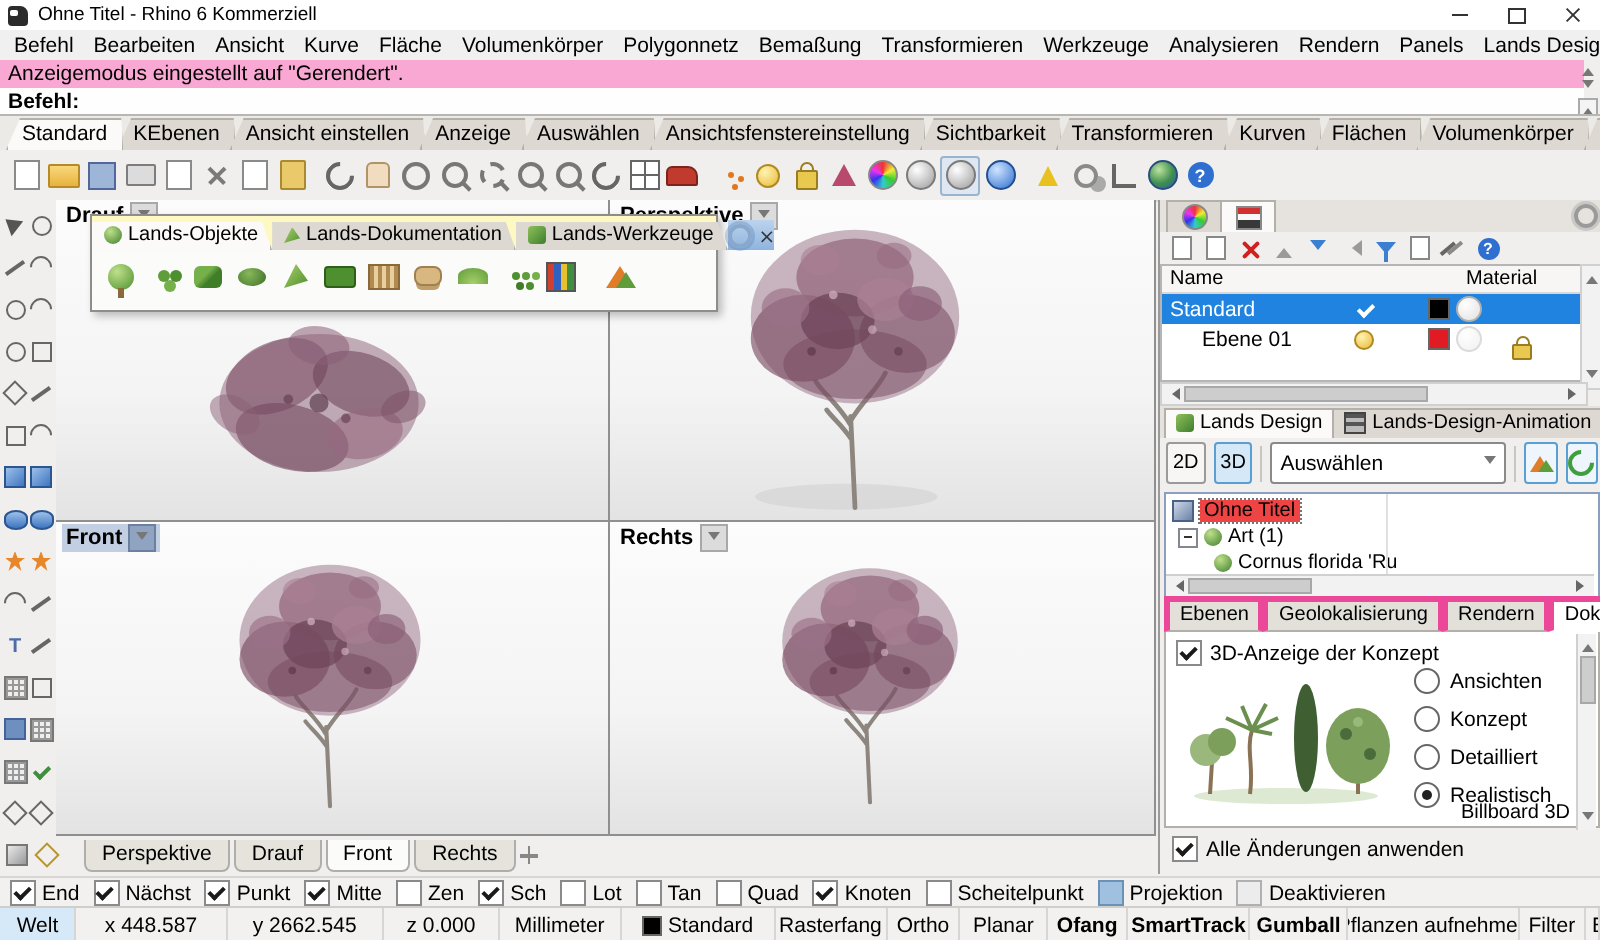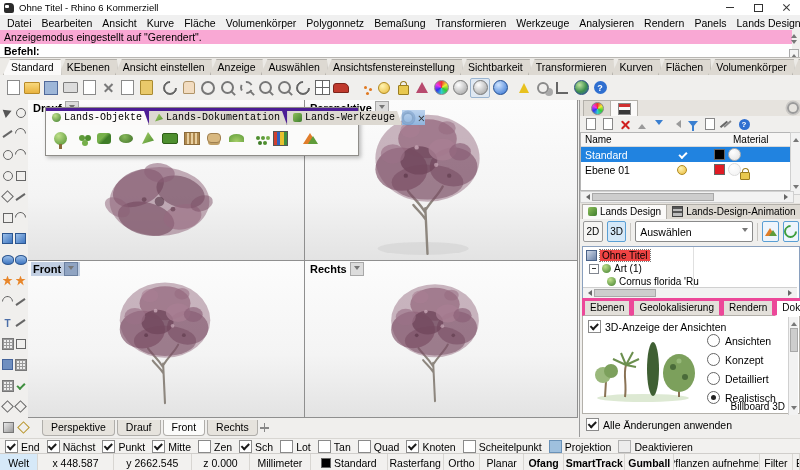--- a/index.html
+++ b/index.html
@@ -84,21 +84,21 @@
   .s-chk::after{content:"";display:block;width:6px;height:3px;border-left:2px solid #3f8f3f;border-bottom:2px solid #3f8f3f;transform:rotate(-45deg);}
   
   .vpgrid{left:28px;top:100px;width:550px;height:318px;background:#8f8f8f;display:grid;grid-template-columns:276px 272px;grid-template-rows:160px 156px;gap:1px;}
   .vp{position:relative;background:linear-gradient(180deg,#fcfcfc 0%,#f4f4f4 60%,#e3e3e3 100%);overflow:hidden;}
   .vplabel{position:absolute;left:3px;top:1px;display:flex;align-items:center;gap:3px;font-weight:bold;font-size:11px;z-index:3;padding:0 2px;}
   .vplabel .dd{width:12px;height:12px;background:#dcdcdc;border:1px solid #a8a8a8;display:flex;align-items:center;justify-content:center;}
   .vplabel.active{background:#c2cfe2;}
   .vplabel.active .dd{background:#90a4c2;border-color:#6b80a0;}
   
   .landsbar{left:45px;top:107px;width:312px;height:47px;background:#fbfbfa;border:1px solid #8f8d89;box-shadow:2px 2px 4px rgba(0,0,0,.25);z-index:6;}
-  .landsbar .tabs{display:flex;align-items:flex-end;height:17px;background:#4c1d95;font-family:Liberation Mono, monospace;}
+  .landsbar .tabs{display:flex;align-items:flex-end;height:17px;background:#fef9c3;}
   .ltab{display:flex;align-items:center;gap:3px;font-size:10px;padding:1px 6px 2px;background:#ddd9d2;border-right:1px solid #b3b0aa;clip-path:polygon(0 0,calc(100% - 5px) 0,100% 100%,0 100%);white-space:nowrap;}
   .ltab.active{background:#fbfaf9;}
   .lt-close{margin-left:auto;width:30px;height:15px;background:linear-gradient(#bcd3ee,#8fb4dd);display:flex;align-items:center;justify-content:center;gap:3px;}
   .gear{width:8px;height:8px;border:2px solid #88a8cc;border-radius:50%;box-shadow:0 0 0 1.5px rgba(90,130,180,.35);}
   .gear.gray{border-color:#9a9a9a;box-shadow:0 0 0 1.5px rgba(140,140,140,.3);}
   .landsbar .icons{display:flex;align-items:center;gap:2px;padding:3px 4px;}
   .lic{width:20px;height:20px;display:flex;align-items:center;justify-content:center;position:relative;}
   .p-tree{width:13px;height:13px;border-radius:50%;background:radial-gradient(circle at 35% 30%,#bfe08a,#4e8f2f);position:relative;}
   .p-tree::after{content:"";position:absolute;left:5px;bottom:-4px;width:3px;height:5px;background:#8a6a3a;}
   .p-shrubs{width:6px;height:6px;border-radius:50%;background:#5f9c3a;box-shadow:6px 0 0 #4e8f2f,3px 5px 0 #76b04a;}
@@ -248,21 +248,21 @@
       <span class="winbtn">
           <span class="max-glyph"></span>
         </span>
       <span class="winbtn">
           <span class="x-glyph"></span>
         </span>
     </span>
   </div>
 
   <div class="abs menubar">
-    <span class="menu-item">Datei</span>
+    <span class="menu-item">Befehl</span>
     <span class="menu-item">Bearbeiten</span>
     <span class="menu-item">Ansicht</span>
     <span class="menu-item">Kurve</span>
     <span class="menu-item">Fläche</span>
     <span class="menu-item">Volumenkörper</span>
     <span class="menu-item">Polygonnetz</span>
     <span class="menu-item">Bemaßung</span>
     <span class="menu-item">Transformieren</span>
     <span class="menu-item">Werkzeuge</span>
     <span class="menu-item">Analysieren</span>
@@ -650,21 +650,21 @@
         <span style="padding-left:4px;">Name</span>
         <span style="position:absolute;left:152px;">Material</span>
       </div>
       <div class="lrow sel">
         <span style="padding-left:4px;">Standard</span>
         <span class="chk-w abs" style="left:98px;"></span>
         <span class="swatch abs" style="left:133px;background:#000;"></span>
         <span class="matcirc abs" style="left:147px;"></span>
       </div>
       <div class="lrow">
-        <span style="padding-left:4px;">Ebene 01</span>
+        <span style="padding-left:20px;">Ebene 01</span>
         <span class="sh-bulb abs" style="left:96px;width:8px;height:8px;"></span>
         <span class="sh-lock abs" style="left:110px;width:8px;height:6px;margin-top:0;top:6px;"></span>
         <span class="swatch abs" style="left:133px;background:#e01b24;"></span>
         <span class="matcirc faded abs" style="left:147px;"></span>
       </div>
     </div>
     <div class="vscroll">
         <span class="tri-u"></span>
         <span class="tri-d"></span>
       </div>
@@ -728,21 +728,21 @@
     <div class="stabs">
       <span class="stab">Ebenen</span>
       <span class="stab">Geolokalisierung</span>
       <span class="stab">Rendern</span>
       <span class="stab active">Dokument</span>
     </div>
 
     <div class="groupbox">
       <div class="cbrow" style="padding:4px 0 0 5px;">
         <span class="cb checked"></span>
-        <span>3D-Anzeige der Ansichten</span>
+        <span>3D-Anzeige der Konzept</span>
       </div>
       <svg class="abs" style="left:8px;top:20px" width="112" height="68" viewBox="0 0 112 66">
         <ellipse cx="52" cy="61" rx="46" ry="4" fill="#cfe0c0" opacity="0.7"></ellipse>
         <line x1="14" y1="60" x2="15" y2="44" stroke="#8a7355" stroke-width="2"></line>
         <circle cx="12" cy="38" r="8" fill="#9ab87c"></circle>
           <circle cx="20" cy="34" r="7" fill="#7ca05c"></circle>
         <path d="M34 60 C36 46 32 38 35 28" stroke="#8a7355" stroke-width="2" fill="none"></path>
         <path d="M35 28 L22 22 M35 28 L30 16 M35 28 L42 15 M35 28 L48 22 M35 28 L45 30" stroke="#6b8f4e" stroke-width="2" fill="none"></path>
         <ellipse cx="62" cy="32" rx="6" ry="27" fill="#3f5f33"></ellipse>
         <line x1="88" y1="60" x2="88" y2="46" stroke="#8a7355" stroke-width="2"></line>

